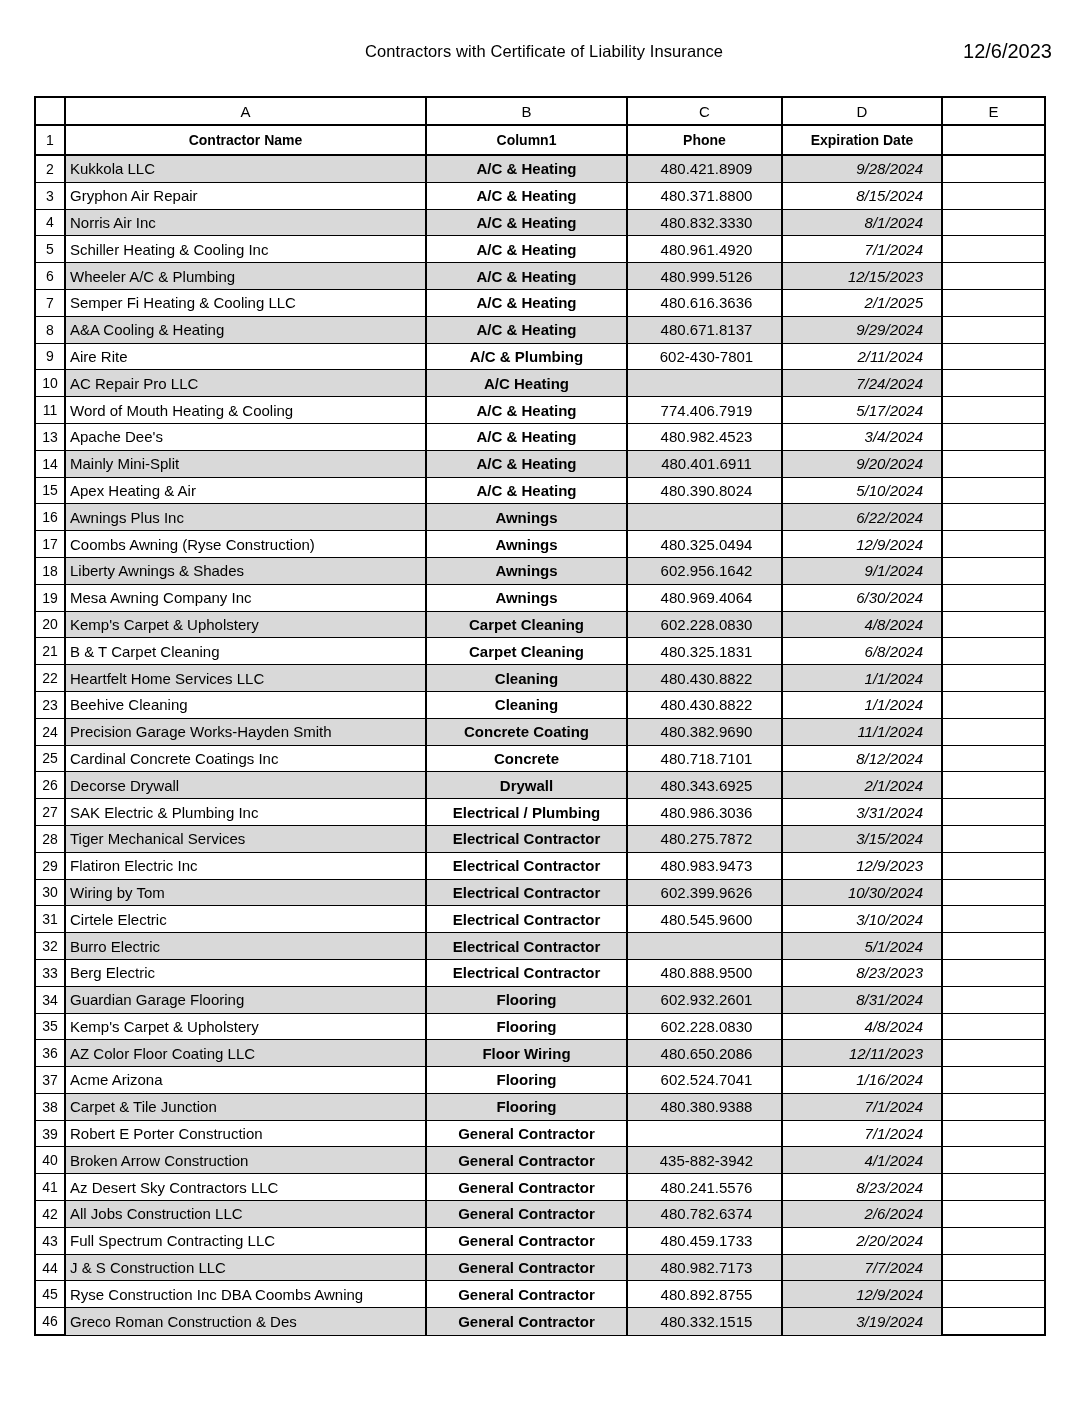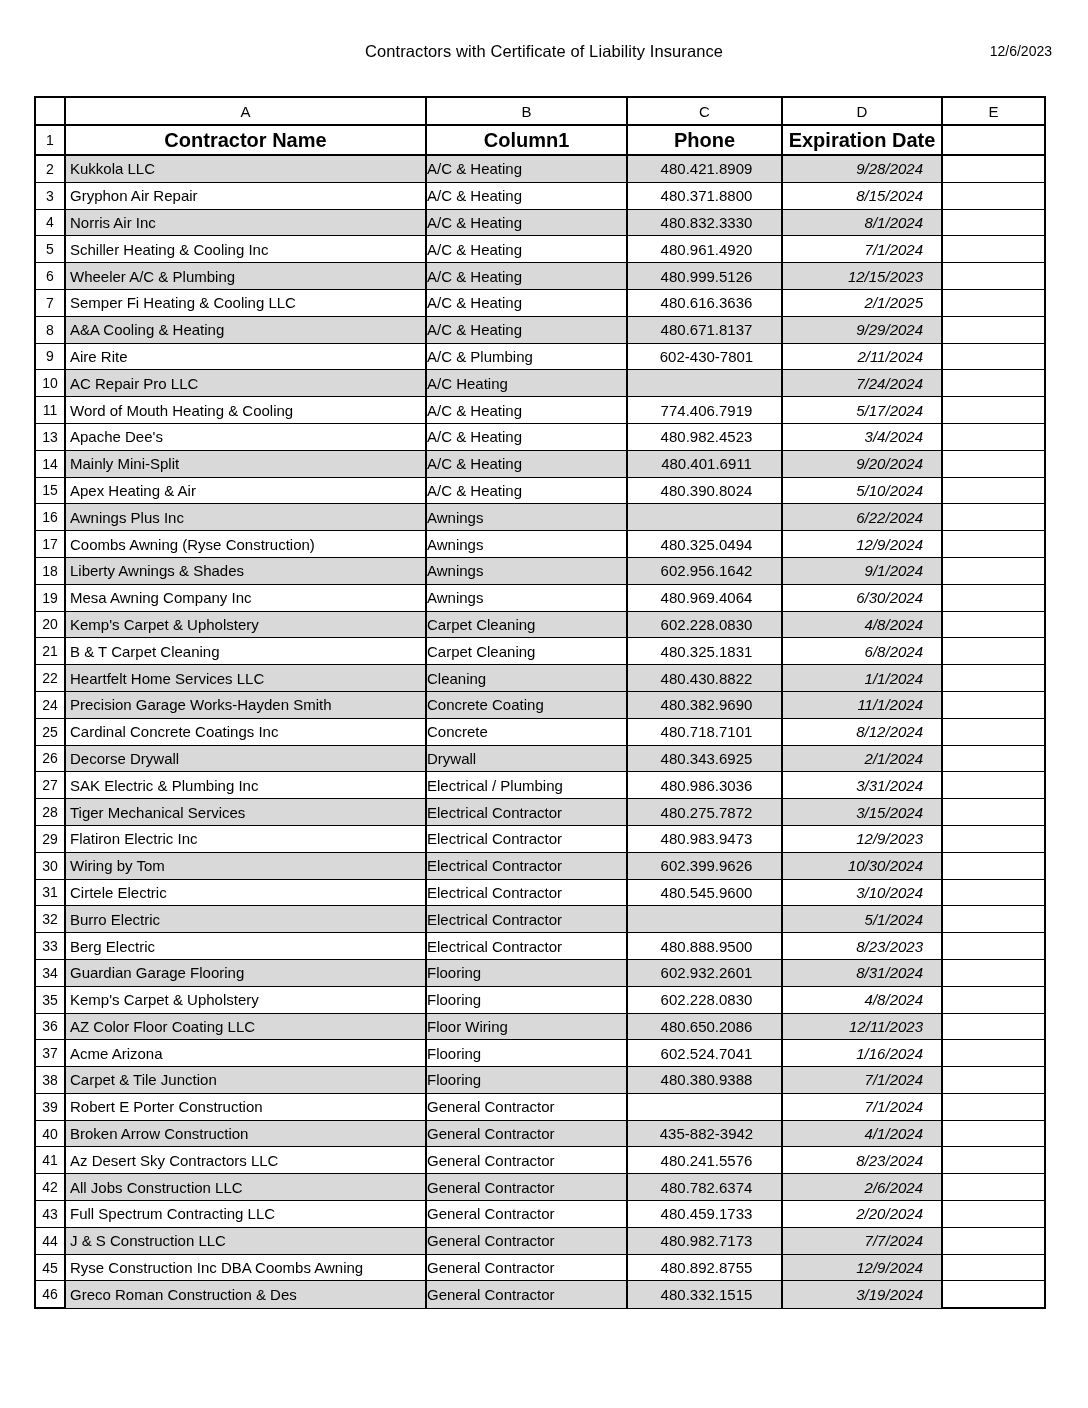--- a/index.html
+++ b/index.html
@@ -39,21 +39,21 @@
     text-align: center;
     font-size: 16.5px;
     line-height: 22px;
     letter-spacing: 0.1px;
     white-space: nowrap;
   }
   .doc-date {
     position: absolute;
     right: 36px;
     top: 0;
-    font-size: 14px;
+    font-size: 20px;
     line-height: 22px;
     white-space: nowrap;
   }
 
   
   .sheet-wrap {
     position: absolute;
     left: 34px;
     top: 96px;
     width: 1010px;
@@ -95,21 +95,21 @@
     background: #ffffff;
   }
   tr.colhead td.gut {
     border-right: 2px solid #000;
   }
 
   
   tr.fieldhead td {
     height: 28px;
     font-weight: bold;
-    font-size: 20px;
+    font-size: 14px;
     text-align: center;
     background: #ffffff;
     border-left: 2px solid #000;
     border-right: 2px solid #000;
     border-bottom: 2px solid #000;
   }
   tr.fieldhead td.gut {
     font-weight: normal;
     font-size: 14px;
   }
@@ -130,22 +130,23 @@
     border-left: 2px solid #000;
     border-right: 2px solid #000;
     border-bottom: 1px solid #000;
   }
   tr.datarow td.a-cell {
     text-align: left;
     padding-left: 4px;
     border-right: 2px solid #000;
   }
   tr.datarow td.b-cell {
-    text-align: left;
-    border-right: 2px solid #000;
+    text-align: center;
+    border-right: 2px solid #000;
+    font-weight: bold;
   }
   tr.datarow td.c-cell {
     text-align: center;
     padding-left: 4px;
     border-right: 2px solid #000;
   }
   tr.datarow td.d-cell {
     text-align: right;
     padding-right: 18px;
     border-right: 2px solid #000;
@@ -365,20 +366,28 @@
             <td class="e-cell plain"></td>
           </tr>
           <tr class="datarow band">
             <td class="gut plain">22</td>
             <td class="a-cell shaded">Heartfelt Home Services LLC</td>
             <td class="b-cell shaded">Cleaning</td>
             <td class="c-cell shaded">480.430.8822</td>
             <td class="d-cell shaded">1/1/2024</td>
             <td class="e-cell plain"></td>
           </tr>
+          <tr class="datarow">
+            <td class="gut plain">23</td>
+            <td class="a-cell plain">Beehive Cleaning</td>
+            <td class="b-cell plain">Cleaning</td>
+            <td class="c-cell plain">480.430.8822</td>
+            <td class="d-cell plain">1/1/2024</td>
+            <td class="e-cell plain"></td>
+          </tr>
           <tr class="datarow band">
             <td class="gut plain">24</td>
             <td class="a-cell shaded">Precision Garage Works-Hayden Smith</td>
             <td class="b-cell shaded">Concrete Coating</td>
             <td class="c-cell shaded">480.382.9690</td>
             <td class="d-cell shaded">11/1/2024</td>
             <td class="e-cell plain"></td>
           </tr>
           <tr class="datarow">
             <td class="gut plain">25</td>

